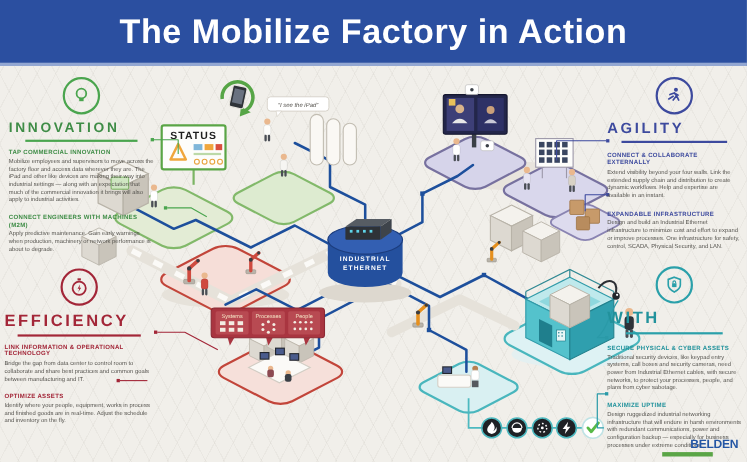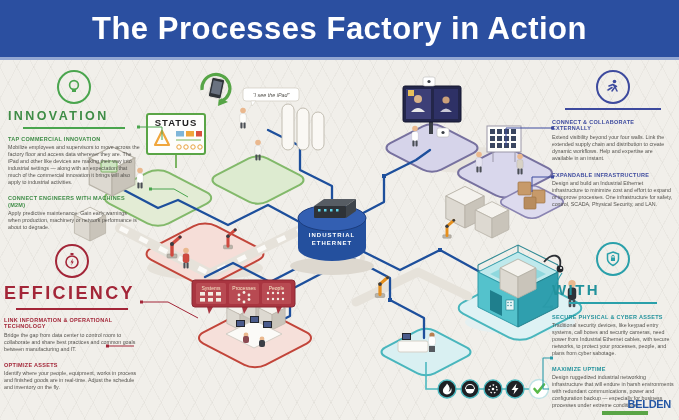--- a/index.html
+++ b/index.html
@@ -323,21 +323,21 @@
       <path d="M109,346 H134" stroke="#a32638" stroke-width="1"></path>
         <rect x="106" y="344.5" width="3" height="3" fill="#a32638"></rect>
       <path d="M550,307 H543 C552,300 554,284 562,273" stroke="#2a9aa8" stroke-width="1.1"></path>
         <rect x="550" y="305.5" width="3" height="3" fill="#2a9aa8"></rect>
       <path d="M550,358 H543 V389 H549" stroke="#2a9aa8" stroke-width="1.1"></path>
         <rect x="550" y="356.5" width="3" height="3" fill="#2a9aa8"></rect>
     </g>
   </svg>
 
   <div class="header">
-    <h1>The Processes Factory in Action</h1>
+    <h1>The Mobilize Factory in Action</h1>
   </div>
 
   <div class="corner" style="left:8px;top:70px;width:132px">
     <div class="icon-badge g-b">
       <svg width="18" height="18" viewBox="0 0 18 18">
           <circle cx="9" cy="7" r="4.4" fill="none" stroke="#4aa54e" stroke-width="1.6"></circle>
           <rect x="7" y="11" width="4" height="3" fill="#4aa54e"></rect>
         </svg>
     </div>
     <div class="sec-title g-t">INNOVATION</div>
@@ -352,40 +352,41 @@
     </div>
   </div>
 
   <div class="corner" style="left:552px;top:70px;width:122px">
     <div class="icon-badge a-b">
       <svg width="18" height="18" viewBox="0 0 18 18">
           <circle cx="10.5" cy="3.5" r="1.8" fill="#3d4a9e"></circle>
           <path d="M5,8 L9,6.5 L11,9 L8,13 M9,6.5 L12.5,8.5 M11,9 L13,13 M8,9.5 L4,12" fill="none" stroke="#3d4a9e" stroke-width="1.5" stroke-linecap="round"></path>
         </svg>
     </div>
+    <div class="sec-title a-t" style="font-size:13.5px">AGILITY</div>
     <div class="sec-rule a-b" style="width:96px"></div>
     <div class="item" style="margin-top:9px">
       <div class="item-h a-t">CONNECT &amp; COLLABORATE EXTERNALLY</div>
       <div class="item-b">Extend visibility beyond your four walls. Link the extended supply chain and distribution to create dynamic workflows. Help and expertise are available in an instant.</div>
     </div>
     <div class="item" style="margin-top:10px">
       <div class="item-h a-t">EXPANDABLE INFRASTRUCTURE</div>
       <div class="item-b">Design and build an Industrial Ethernet infrastructure to minimize cost and effort to expand or improve processes. One infrastructure for safety, control, SCADA, Physical Security, and LAN.</div>
     </div>
   </div>
 
   <div class="corner" style="left:4px;top:244px;width:136px">
     <div class="icon-badge e-b">
       <svg width="18" height="18" viewBox="0 0 18 18">
           <rect x="7.5" y="1" width="3" height="2" fill="#a32638"></rect>
           <circle cx="9" cy="10" r="6" fill="none" stroke="#a32638" stroke-width="1.6"></circle>
           <polygon points="9.8,6.5 7.5,10.5 9,10.5 8.2,13.5 10.8,9.5 9.3,9.5" fill="#a32638"></polygon>
         </svg>
     </div>
-    <div class="sec-title e-t" style="font-size:18px">EFFICIENCY</div>
+    <div class="sec-title e-t" style="font-size:15px">EFFICIENCY</div>
     <div class="sec-rule e-b" style="width:112px"></div>
     <div class="item">
       <div class="item-h e-t">LINK INFORMATION &amp; OPERATIONAL TECHNOLOGY</div>
       <div class="item-b">Bridge the gap from data center to control room to collaborate and share best practices and common goals between manufacturing and IT.</div>
     </div>
     <div class="item" style="margin-top:9px">
       <div class="item-h e-t">OPTIMIZE ASSETS</div>
       <div class="item-b">Identify where your people, equipment, works in process and finished goods are in real-time. Adjust the schedule and inventory on the fly.</div>
     </div>
   </div>

